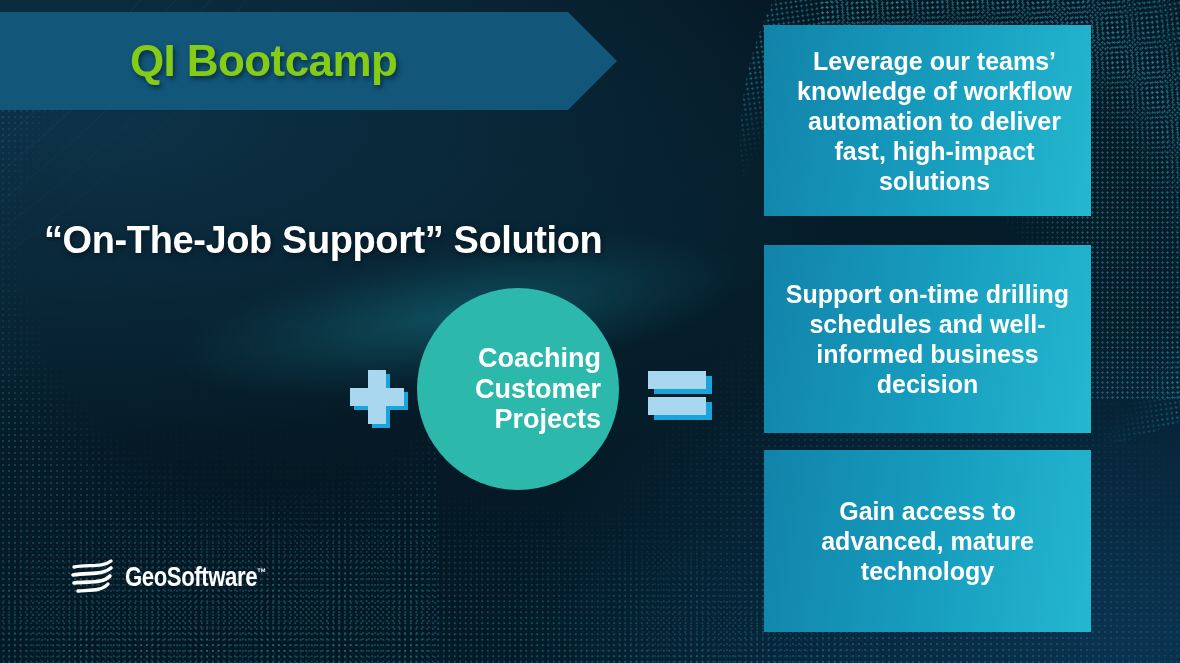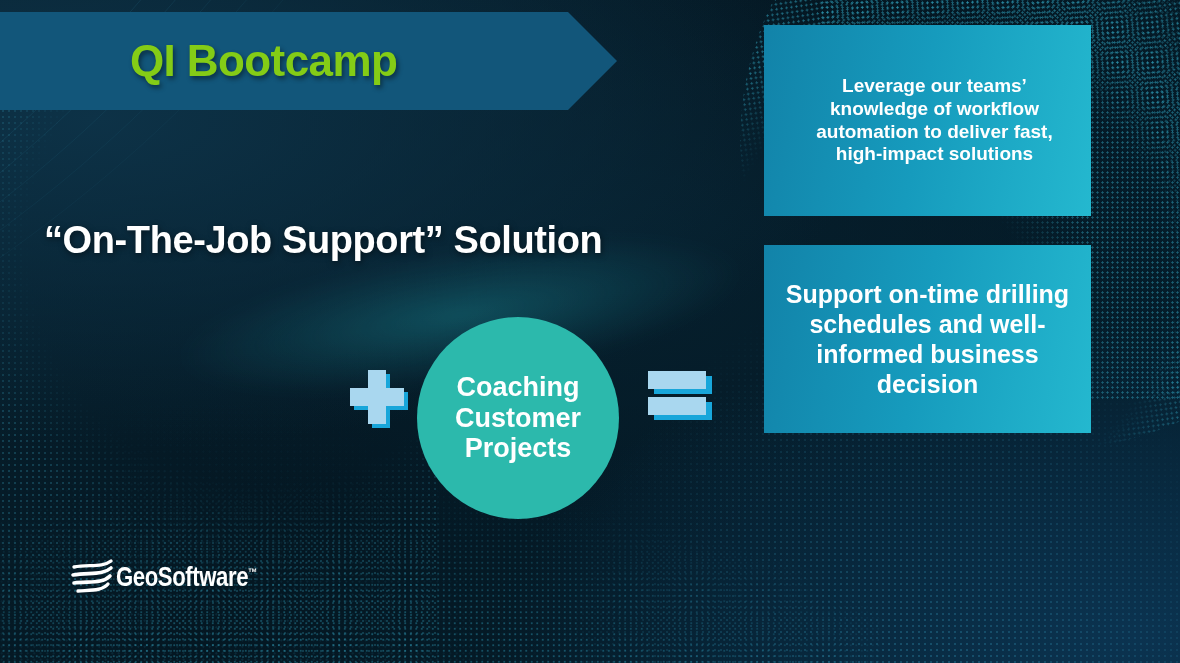--- a/index.html
+++ b/index.html
@@ -122,47 +122,48 @@
     font-weight:bold;
     line-height:1.13;
     padding:0 18px;
   }
   #circle-software {
     left:128px; top:300px; width:202px; height:202px;
     background:#10a3d2;
     font-size:27px;
   }
   #circle-coaching {
-    left:417px; top:317px; width:202px; height:202px;
+    left:417px; top:288px; width:202px; height:202px;
     background:#2cb9ac;
     font-size:27px;
+    text-align:right;
   }
 
   
   #plus-sign { position:absolute; left:346px; top:362px; width:66px; height:70px; }
   #equals-sign { position:absolute; left:646px; top:366px; width:72px; height:62px; }
 
   
   .callout {
     position:absolute;
     left:764px; width:327px;
     background:linear-gradient(100deg, #1283a9 0%, #169bbd 48%, #24b8cf 100%);
     color:#ffffff;
     font-weight:bold;
     display:flex; align-items:center; justify-content:center;
     text-align:center;
     line-height:1.2;
     padding:10px 14px;
   }
-  #callout-1 { top:25px;  height:191px; font-size:19px;padding-left:28px; }
+  #callout-1 { top:25px;  height:191px; font-size:25px;padding-left:28px; }
   #callout-2 { top:245px; height:188px; font-size:25px; }
   #callout-3 { top:450px; height:182px; font-size:25px; }
 
   
-  #logo { position:absolute; left:70px; top:556px; height:42px; display:flex; align-items:center; }
+  #logo { position:absolute; left:70px; top:556px; height:42px; display:flex; align-items:center; gap:9px; }
   #logo-mark { width:46px; height:38px; flex:none; }
   #logo-wordmark {
     color:#ffffff;
     font-size:27px;
     font-weight:bold;
     letter-spacing:-0.5px;
     transform:scaleX(.82);
     transform-origin:left center;
     position:relative;
     white-space:nowrap;
@@ -218,20 +219,23 @@
     <path d="M8 36 h58 v18 h-58 z" fill="#18a6da"></path>
     <path d="M2 5 h58 v18 h-58 z" fill="#a9d7ef"></path>
     <path d="M2 31 h58 v18 h-58 z" fill="#a9d7ef"></path>
   </svg>
 
   <div class="callout" id="callout-1">
     <span>Leverage our teams’ knowledge of workflow automation to deliver fast, high-impact solutions</span>
   </div>
   <div class="callout" id="callout-2">
     <span>Support on-time drilling schedules and well-informed business decision</span>
+  </div>
+  <div class="callout" id="callout-3">
+    <span>Gain access to advanced, mature technology</span>
   </div>
 
   <div id="logo">
     <svg id="logo-mark" viewBox="0 0 46 38">
       <g fill="none" stroke="#ffffff" stroke-linecap="round">
         <path d="M4 9  C 18 6, 32 10, 41 3" stroke-width="3.4"></path>
         <path d="M3 17 C 18 14, 32 18, 41 10" stroke-width="3.6"></path>
         <path d="M4 25 C 19 23, 32 26, 40 18" stroke-width="3.6"></path>
         <path d="M8 33 C 21 32, 32 33, 38 26" stroke-width="3.4"></path>
       </g>

